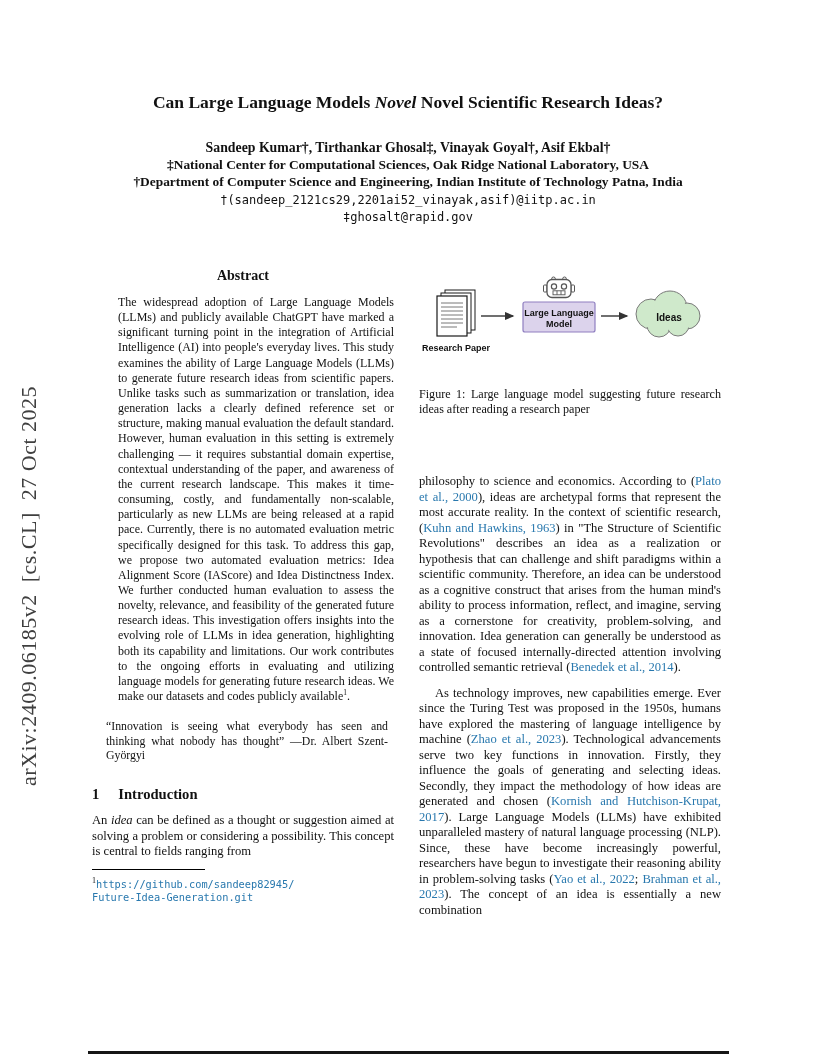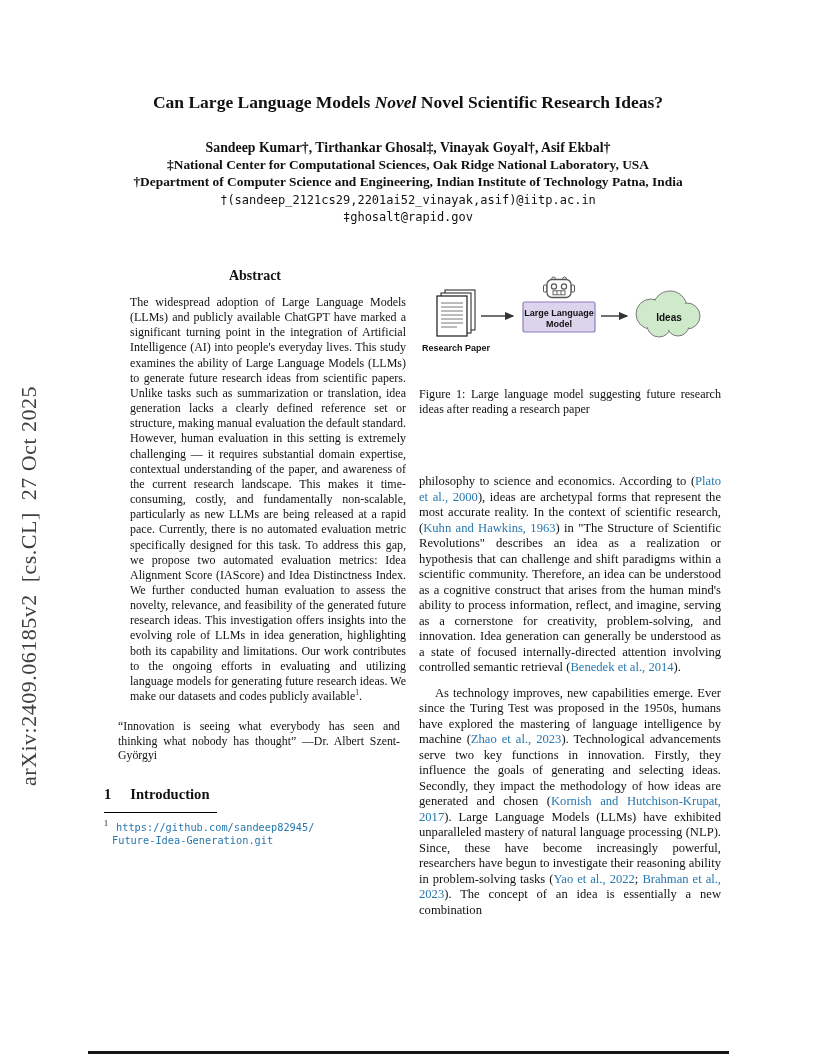--- a/index.html
+++ b/index.html
@@ -15,21 +15,21 @@
     white-space:pre; font-size:22px; letter-spacing:0.5px;
     color:var(--banner,#3f3f3f);
   }
   
   .header { position:absolute; top:92px; left:70px; right:70px; text-align:center; }
   .title { font-size:17.5px; font-weight:bold; }
   .authors { margin-top:27px; font-size:13.8px; font-weight:bold; }
   .affil { font-size:13.4px; font-weight:bold; margin-top:1px; }
   .email-line { font-family:"DejaVu Sans Mono", monospace; font-size:12px; margin-top:3px; }
   
-  .col-left  { position:absolute; left:104px;  top:268px; width:302px; }
+  .col-left  { position:absolute; left:92px;  top:268px; width:302px; }
   .col-right { position:absolute; left:419px; top:276px; width:302px; }
   
   .abstract-heading { text-align:center; font-weight:bold; font-size:14px; margin-bottom:11px; }
   .abstract-body { font-size:12px; line-height:15.15px; text-align:justify; padding-left:26px;margin-top:8px; }
   .quote { font-size:11.8px; line-height:14.6px; margin-top:15px; padding:0 6px 0 14px; text-align:justify; }
   .section-heading { margin-top:23px; font-size:14.6px; font-weight:bold; }
   .section-heading .num { display:inline-block; margin-right:19px; }
   .body-par { font-size:12.6px; line-height:15.5px; text-align:justify; margin-top:10px; }
   .indent { text-indent:16px; }
   
@@ -37,21 +37,20 @@
   .seg-cite{ color:var(--cite,#2878ae); }
   .seg-sup { vertical-align:super; font-size:0.62em; line-height:0; }
   
   .footnote { margin-top:9px; }
   .footnote-rule { width:113px; border-top:1px solid #000; margin-bottom:4px; }
   .footnote-text { font-size:11px; line-height:13.5px; }
   .footnote-text sup { font-size:8px; }
   .footnote-text .mono {
     font-family:"DejaVu Sans Mono", monospace; font-size:10.3px;
     color:var(--link,#2878ae);
-    margin-left:8px;
   }
   
   .figure-box { width:300px; }
   .figure-box svg { display:block; }
   .fig-label { font-family:"Liberation Sans", sans-serif; font-weight:bold; fill:#111; }
   .caption { font-size:12.1px; line-height:15.2px; margin-top:16px; text-align:justify; }
   .first-right-par { margin-top:57px; }
   
   .bottom-rule { position:absolute; left:88px; width:641px; bottom:2px; height:3px; background:#161616; }
 </style>
@@ -71,20 +70,21 @@
     <div class="email-line">‡ghosalt@rapid.gov</div>
   </div>
 
   <div class="col-left">
     <div class="abstract-heading">Abstract</div>
     <div class="abstract-body"><span>The widespread adoption of Large Language Models (LLMs) and publicly available ChatGPT have marked a significant turning point in the integration of Artificial Intelligence (AI) into people's everyday lives. This study examines the ability of Large Language Models (LLMs) to generate future research ideas from scientific papers. Unlike tasks such as summarization or translation, idea generation lacks a clearly defined reference set or structure, making manual evaluation the default standard. However, human evaluation in this setting is extremely challenging — it requires substantial domain expertise, contextual understanding of the paper, and awareness of the current research landscape. This makes it time-consuming, costly, and fundamentally non-scalable, particularly as new LLMs are being released at a rapid pace. Currently, there is no automated evaluation metric specifically designed for this task. To address this gap, we propose two automated evaluation metrics: Idea Alignment Score (IAScore) and Idea Distinctness Index. We further conducted human evaluation to assess the novelty, relevance, and feasibility of the generated future research ideas. This investigation offers insights into the evolving role of LLMs in idea generation, highlighting both its capability and limitations. Our work contributes to the ongoing efforts in evaluating and utilizing language models for generating future research ideas. We make our datasets and codes publicly available</span><span class="seg-sup">1</span><span>.</span></div>
     <div class="quote">“Innovation is seeing what everybody has seen and thinking what nobody has thought” —Dr. Albert Szent-Györgyi</div>
     <h2 class="section-heading">
       <span class="num">1</span><span>Introduction</span>
     </h2>
+    <div class="body-par"><span>An </span><span class="seg-it">idea</span><span> can be defined as a thought or suggestion aimed at solving a problem or considering a possibility. This concept is central to fields ranging from</span></div>
     <div class="footnote">
       <div class="footnote-rule"></div>
       <div class="footnote-text">
         <sup>1</sup><span class="mono">https://github.com/sandeep82945/</span><br>
         <span class="mono">Future-Idea-Generation.git</span>
       </div>
     </div>
   </div>
 
   <div class="col-right">

